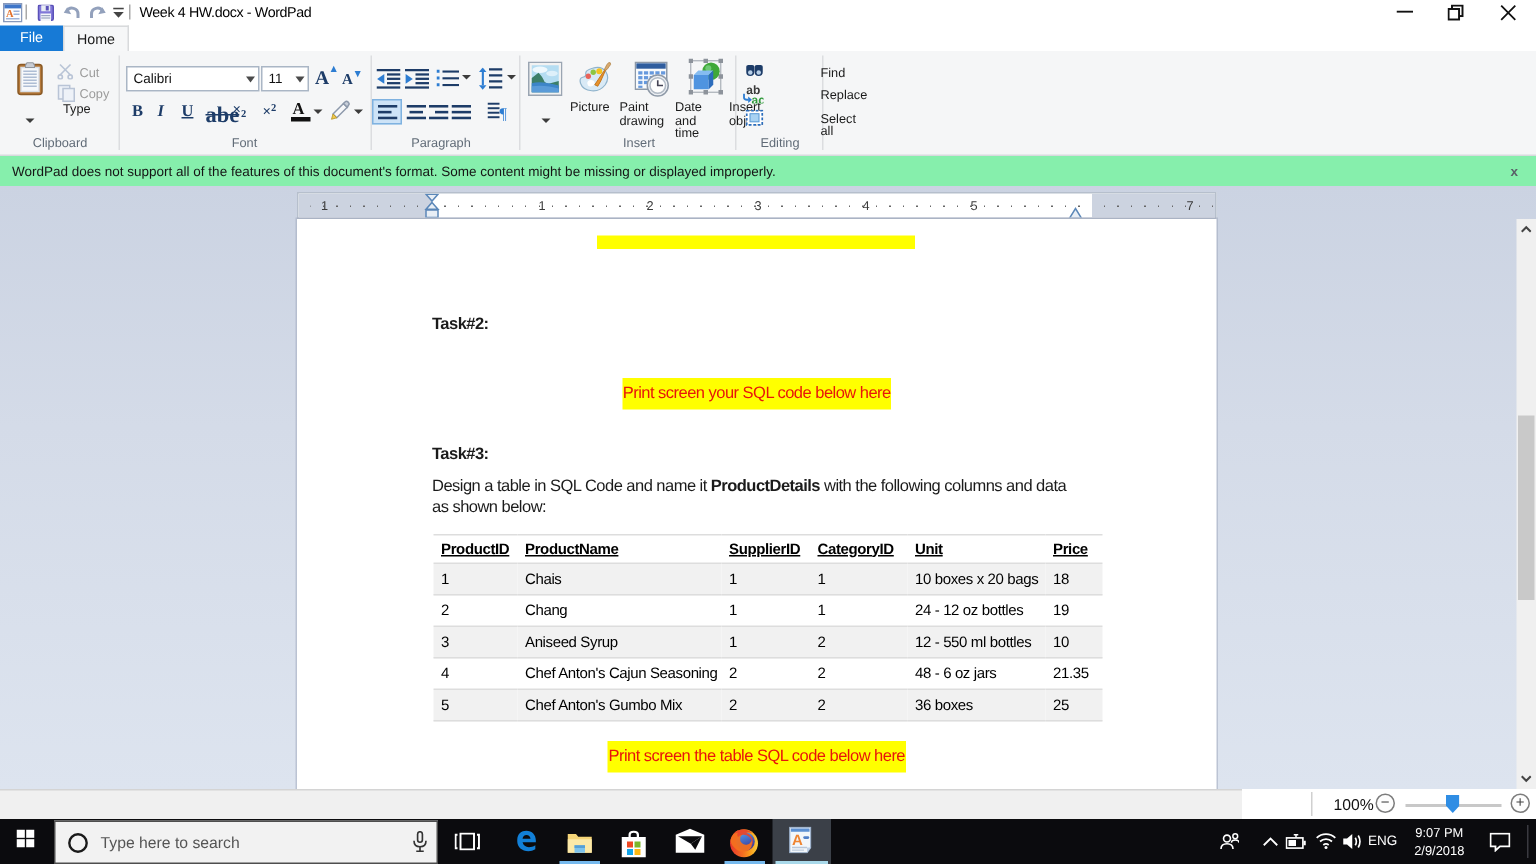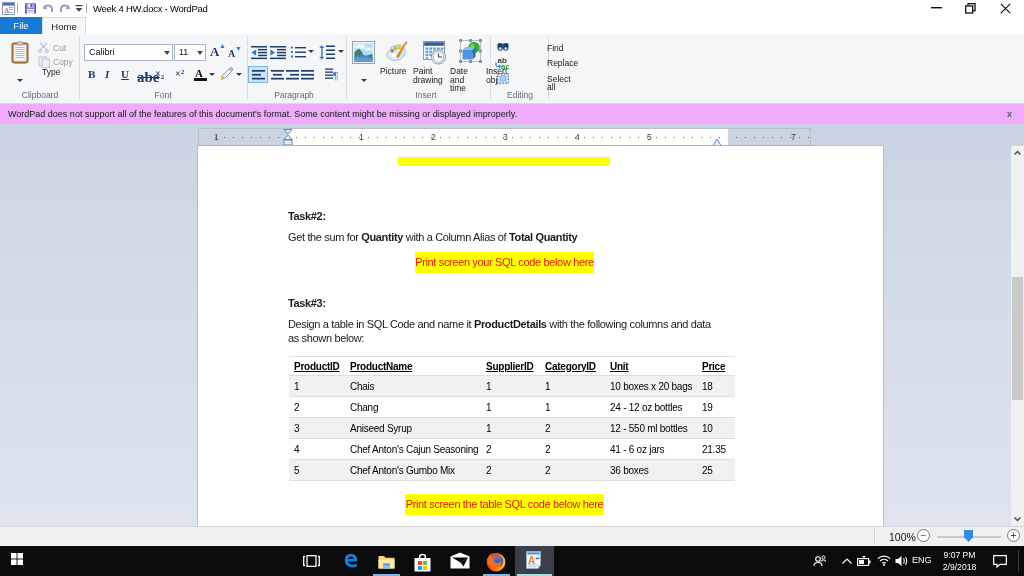--- a/index.html
+++ b/index.html
@@ -24,36 +24,36 @@
 .gsep { position:absolute; top:3px; width:1px; height:63px; background:#dcdde0; }
 .glabel { position:absolute; top:56px; font-size:8.5px; color:#606b77; width:100px; text-align:center; }
 .rlab { position:absolute; font-size:8.5px; color:#1a1a1a; text-align:center; line-height:8.5px;padding-left:36px; }
 .rlab-d { position:absolute; font-size:8.5px; color:#9b9b9b; }
 .combo { position:absolute; background:#fff; border:1px solid #aab6c5; }
 .combo .arr { position:absolute; right:2px; top:6px; width:0; height:0; border-left:3px solid transparent; border-right:3px solid transparent; border-top:4px solid #4a4a4a; }
 .combo span { position:absolute; left:4px; top:2px; font-size:9px; color:#111; }
 .dnarr { position:absolute; width:0; height:0; border-left:3px solid transparent; border-right:3px solid transparent; border-top:3.5px solid #3c3c3c; }
 
 
-#warnbar { position:absolute; left:0; top:104px; width:1024px; height:20px; background:#f0abfc; }
+#warnbar { position:absolute; left:0; top:104px; width:1024px; height:20px; background:#86efac; }
 #warnbar span.msg { position:absolute; left:8px; top:5px; font-size:9px; color:#151515; }
 #warn-x { position:absolute; left:1007px; top:5px; font-size:9px; font-weight:bold; color:#5a5f68; }
 
 
 #docarea { position:absolute; left:0; top:124px; width:1024px; height:402px;
   background:linear-gradient(180deg,#cbd3e2 0%, #d4dbe8 40%, #dde4ef 100%); overflow:hidden; }
 
 
 #ruler { position:absolute; left:198px; top:4px; width:613px; height:18px; background:#ffffff; border:1px solid #b6bfcc; overflow:hidden; }
 .ruler-margin { position:absolute; top:0; height:16px; background:#ccd3e0; }
 .rnum { position:absolute; top:3px; font-size:8.5px; color:#3a3a3a; }
 .rticks { position:absolute; top:8px; height:1px; }
 
 
-#page { position:absolute; left:198px; top:22px; width:685px; height:380px; background:#ffffff; box-shadow:0 0 0 1px rgba(160,170,190,0.55); }
+#page { position:absolute; left:198px; top:22px; width:613px; height:380px; background:#ffffff; box-shadow:0 0 0 1px rgba(160,170,190,0.55); }
 
 
 #vscroll { position:absolute; left:1011px; top:22px; width:13px; height:380px; background:#f0f0f0; }
 #vthumb { position:absolute; left:1px; top:131px; width:11px; height:123px; background:#c9c9c9; }
 
 
 .doctext { font-size:11px; letter-spacing:-0.35px; color:#1b1b1b; white-space:nowrap; }
 #pg-yellow1 { position:absolute; left:200px; top:11px; width:212px; height:9px; background:#ffff00; }
 #task2 { position:absolute; left:90px; top:64px; font-weight:bold; }
 #line2 { position:absolute; left:90px; top:85px; }
@@ -64,21 +64,21 @@
 #pg-yellow3 { position:absolute; left:207px; top:348px; width:199px; height:21px; background:#ffff00; font-size:11px; letter-spacing:-0.35px; color:#e8150b; text-align:center; line-height:21px; white-space:nowrap; }
 
 
 #ptable { position:absolute; left:91px; top:210px; width:446px; border-collapse:collapse; font-size:10px; letter-spacing:-0.25px; color:#000; }
 #ptable td, #ptable th { border-top:1px solid #ddd; border-bottom:1px solid #ddd; text-align:left; padding:0 0 0 5px; height:21px; vertical-align:middle; white-space:nowrap; }
 #ptable th { font-weight:bold; height:19px;text-decoration:underline; }
 #ptable td { height:21px; }
 #ptable tr.odd { background:#f1f1f1; }
 
 
-#statusbar { position:absolute; left:0; top:526px; width:1024px; height:20px; background:#f0f0f0; border-top:1px solid #d4d4d4; }
+#statusbar { position:absolute; left:0; top:526px; width:828px; height:20px; background:#f0f0f0; border-top:1px solid #d4d4d4; }
 #zoomtxt { position:absolute; left:889px; top:4px; font-size:10.5px; color:#111; }
 .zoomcirc { position:absolute; top:529px; width:13px; height:13px; border:1px solid #7c7c7c; border-radius:50%; background:#fdfdfd; color:#444; font-size:10px; text-align:center; line-height:11px; }
 #ztrack { position:absolute; left:937px; top:535.5px; width:64px; height:2px; background:#c8c8c8; }
 #zthumb { position:absolute; left:964px; top:530px; width:9px; height:12px; background:#2f8de4; clip-path:polygon(0 0, 100% 0, 100% 60%, 50% 100%, 0 60%); }
 #ssep { position:absolute; left:874px; top:528px; width:1px; height:16px; background:#d0d0d0; }
 
 
 #taskbar { position:absolute; left:0; top:546px; width:1024px; height:30px; background:#0b0b0e; }
 #searchbox { position:absolute; left:36px; top:1px; width:256px; height:29px; background:#f2f2f2; border:1px solid #4e4e4e; }
 #searchtext { position:absolute; left:30px; top:8px; font-size:10.5px; color:#555; }
@@ -403,21 +403,20 @@
         <path d="M6 6 L10 10.5 L2 10.5 Z" fill="#e8eef5" stroke="#5b87b8"></path>
         <rect x="2" y="11" width="8" height="5" fill="#e8eef5" stroke="#5b87b8"></rect>
       </svg>
       <svg class="abs" style="left:512px;top:9px" width="12" height="8" viewBox="0 0 12 8">
         <path d="M2 7.5 L10 7.5 L6 1 Z" fill="#e8eef5" stroke="#5b87b8"></path>
       </svg>
     </div>
     <div id="page">
       <div id="pg-yellow1"></div>
       <div id="task2" class="doctext">Task#2:</div>
-      <div id="line2" class="doctext">Get the sum for <b>Quantity</b> with a Column Alias of <b>Total Quantity</b></div>
       <div id="pg-yellow2">Print screen your SQL code below here</div>
       <div id="task3" class="doctext">Task#3:</div>
       <div id="line3a" class="doctext">Design a table in SQL Code and name it <b>ProductDetails</b> with the following columns and data</div>
       <div id="line3b" class="doctext">as shown below:</div>
       <table id="ptable">
         <tbody>
             <tr>
               <th style="width:56px">ProductID</th>
               <th style="width:136px">ProductName</th>
               <th style="width:59px">SupplierID</th>
@@ -447,21 +446,21 @@
               <td>1</td>
               <td>2</td>
               <td>12 - 550 ml bottles</td>
               <td>10</td>
             </tr>
         <tr>
               <td>4</td>
               <td>Chef Anton's Cajun Seasoning</td>
               <td>2</td>
               <td>2</td>
-              <td>41 - 6 oz jars</td>
+              <td>48 - 6 oz jars</td>
               <td>21.35</td>
             </tr>
         <tr class="odd">
               <td>5</td>
               <td>Chef Anton's Gumbo Mix</td>
               <td>2</td>
               <td>2</td>
               <td>36 boxes</td>
               <td>25</td>
             </tr>
@@ -491,20 +490,31 @@
 
   <div id="taskbar">
     <svg class="ticon" style="left:11px;top:7px" width="12" height="12" viewBox="0 0 13 13">
       <g fill="#fff">
           <rect x="0" y="0" width="6" height="6"></rect>
           <rect x="7" y="0" width="6" height="6"></rect>
           <rect x="0" y="7" width="6" height="6"></rect>
           <rect x="7" y="7" width="6" height="6"></rect>
         </g>
     </svg>
+    <div id="searchbox">
+      <svg class="ticon" style="left:8px;top:7px" width="14" height="14" viewBox="0 0 14 14">
+        <circle cx="7" cy="7" r="5.8" fill="none" stroke="#1a1a1a" stroke-width="1.6"></circle>
+      </svg>
+      <span id="searchtext">Type here to search</span>
+      <svg class="ticon" style="left:238px;top:6px" width="10" height="15" viewBox="0 0 10 15">
+        <rect x="3.4" y="0.5" width="3.2" height="7" rx="1.6" fill="none" stroke="#333" stroke-width="1.1"></rect>
+        <path d="M1 6.5 Q1 10.5 5 10.5 Q9 10.5 9 6.5" fill="none" stroke="#333" stroke-width="1.1"></path>
+        <path d="M5 10.5 L5 13 M2.5 13.5 L7.5 13.5" stroke="#333" stroke-width="1.1"></path>
+      </svg>
+    </div>
     <svg class="ticon" style="left:303px;top:9px" width="17" height="12" viewBox="0 0 17 12">
       <rect x="4" y="0.7" width="9" height="10.6" fill="none" stroke="#fff" stroke-width="1.3"></rect>
       <path d="M2 1.5 L0.7 1.5 L0.7 10.5 L2 10.5 M15 1.5 L16.3 1.5 L16.3 10.5 L15 10.5" fill="none" stroke="#fff" stroke-width="1.3"></path>
     </svg>
     <svg class="ticon" style="left:342px;top:6px" width="17" height="17" viewBox="0 0 24 24">
       <path d="M4 11 C4 5.5 8 2.5 12.5 2.5 C18 2.5 21.5 6.5 21.5 11.5 L21.5 13.5 L9 13.5 C9.5 16.5 12 18 15 18 C17 18 19 17.5 21 16.2 L21 20 C19 21.2 16.8 21.8 14.5 21.8 C8.5 21.8 4 18 4 12.5 Z M9 10 L16.5 10 C16.3 8 14.8 6.5 12.7 6.5 C10.6 6.5 9.3 8 9 10 Z" fill="#1280d8"></path>
     </svg>
     <svg class="ticon" style="left:378px;top:8px" width="17" height="15" viewBox="0 0 17 15">
       <path d="M0.5 2 L6 2 L7.5 3.8 L16.5 3.8 L16.5 14.5 L0.5 14.5 Z" fill="#f5d578"></path>
       <path d="M0.5 5.5 L16.5 5.5 L16.5 14.5 L0.5 14.5 Z" fill="#fce9a8"></path>

